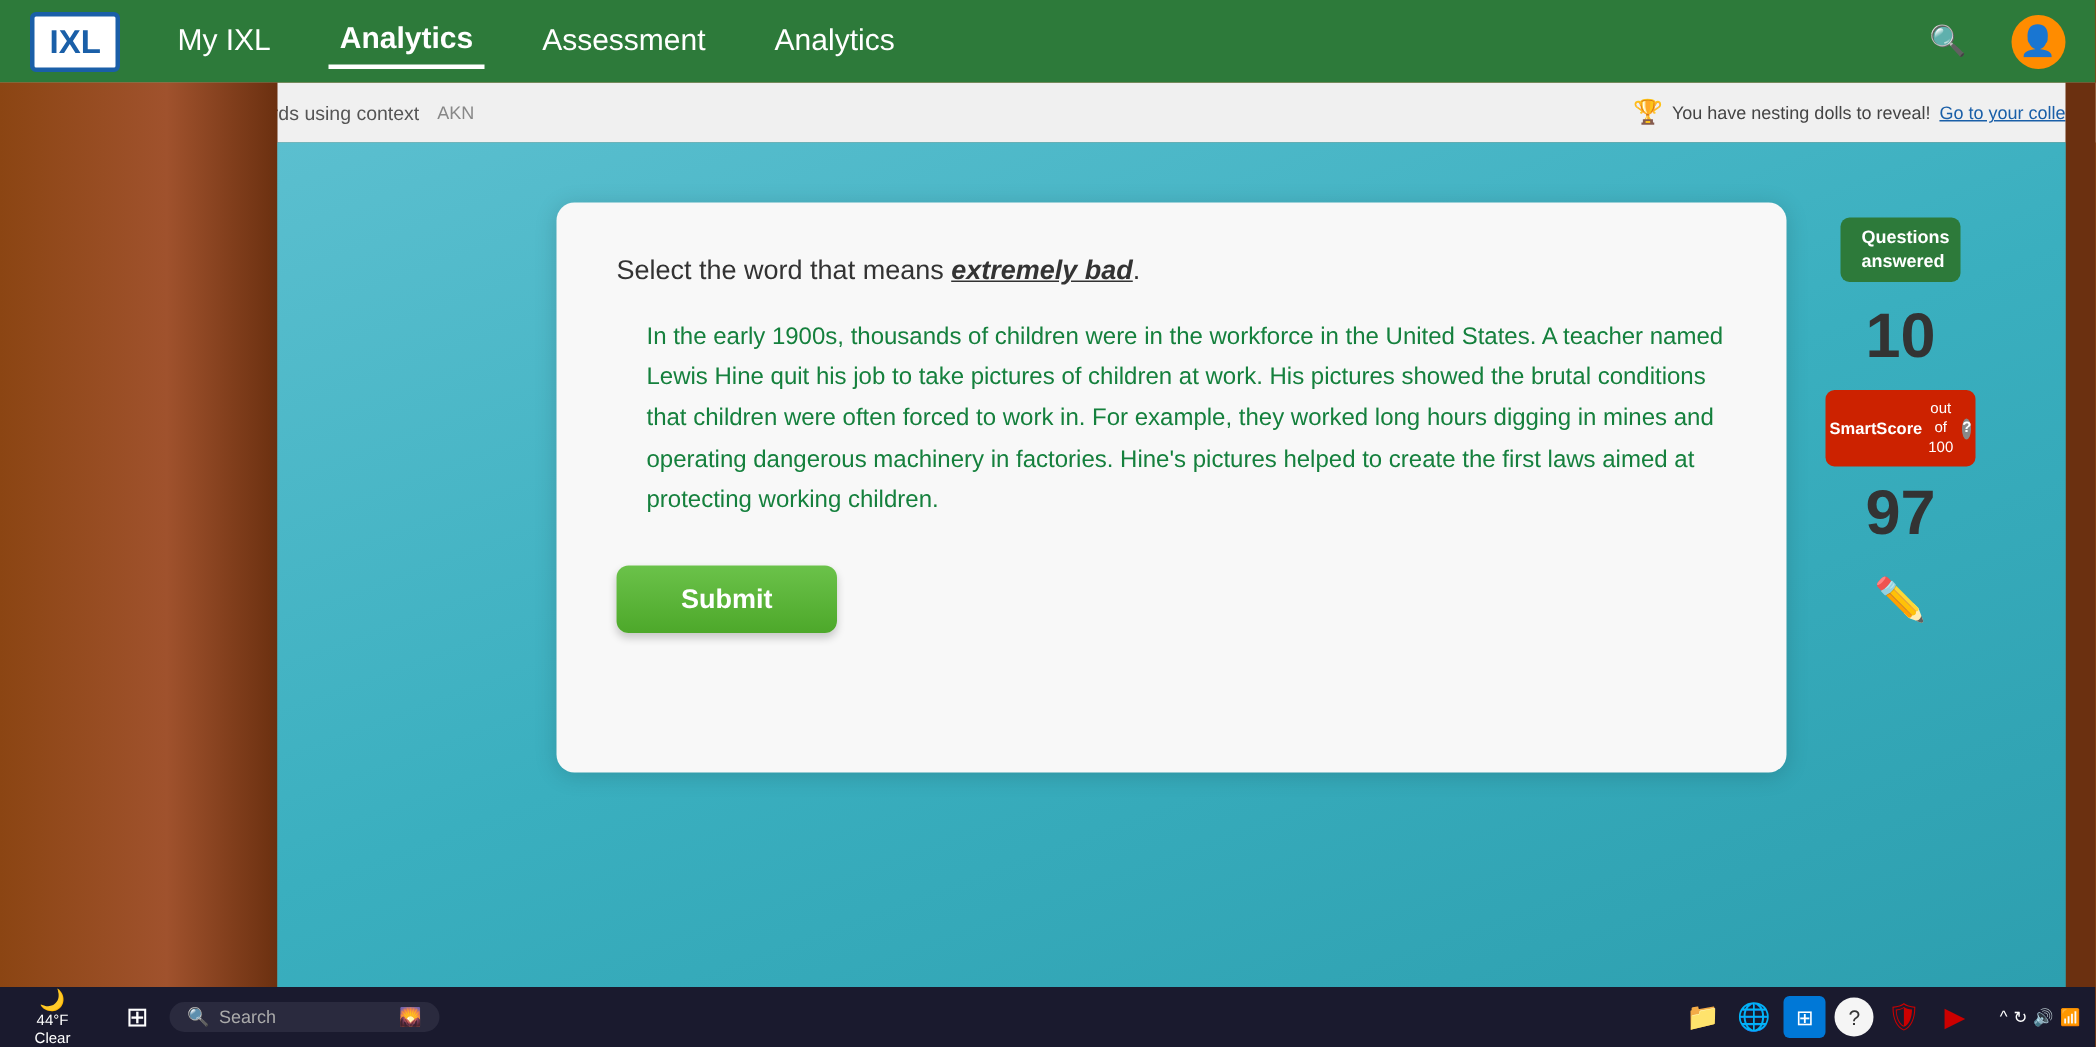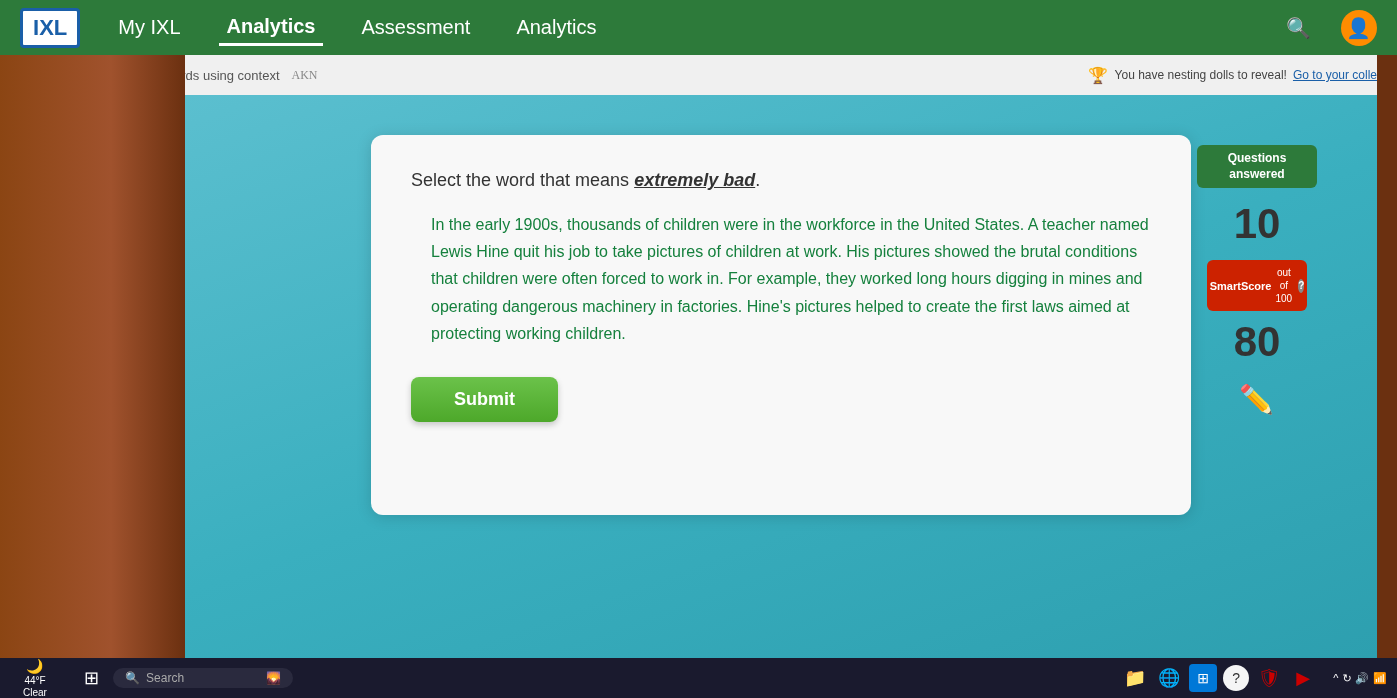--- a/index.html
+++ b/index.html
@@ -97,21 +97,20 @@
     #breadcrumb-separator {
       color: #888;
     }
     #breadcrumb-current {
       color: #555;
     }
     #breadcrumb-code {
       color: #888;
       font-size: 12px;
       margin-left: 4px;
-      font-family: Liberation Serif, serif;
     }
 
     #nesting-dolls-msg {
       margin-left: auto;
       font-size: 12px;
       color: #444;
       display: flex;
       align-items: center;
       gap: 6px;
     }
@@ -192,21 +191,21 @@
 
     #questions-answered-box {
       background: #2d7a3a;
       color: white;
       border-radius: 6px;
       padding: 6px 14px;
       text-align: center;
       font-size: 12px;
       font-weight: bold;
       line-height: 1.3;
-      width: 120px;
+      width: 80px;
     }
 
     #questions-count {
       font-size: 42px;
       font-weight: bold;
       color: #333;
       text-align: right;
       line-height: 1;
       margin: 5px 0;
     }
@@ -376,21 +375,21 @@
           <div>Questions</div>
           <div>answered</div>
         </div>
         <div id="questions-count">10</div>
 
         <div id="smart-score-box">
           <span>SmartScore</span>
           <span style="font-weight:normal;font-size:10px;"> <span>out of 100</span></span>
           <span style="background:#888;border-radius:50%;width:14px;height:14px;display:inline-flex;align-items:center;justify-content:center;font-size:10px;margin-left:2px;">?</span>
         </div>
-        <div id="smart-score-value">80</div>
+        <div id="smart-score-value">97</div>
 
         <div id="edit-icon-area">
           ✏️
         </div>
       </div>
     </div>
   </div>
 
   <div id="taskbar" style="position:absolute;bottom:0;left:0;width:100%;height:40px;background:#1a1a2e;display:flex;align-items:center;padding:0 10px;gap:6px;z-index:10;">
     <div id="taskbar-weather" style="display:flex;flex-direction:column;align-items:center;color:white;font-size:10px;gap:1px;min-width:50px;">

